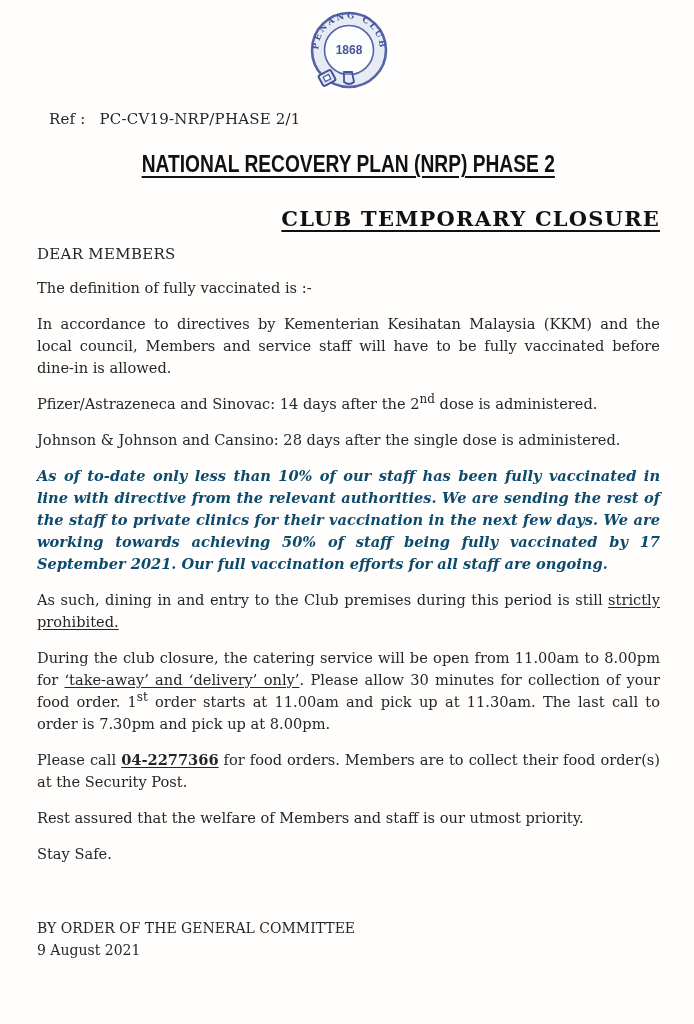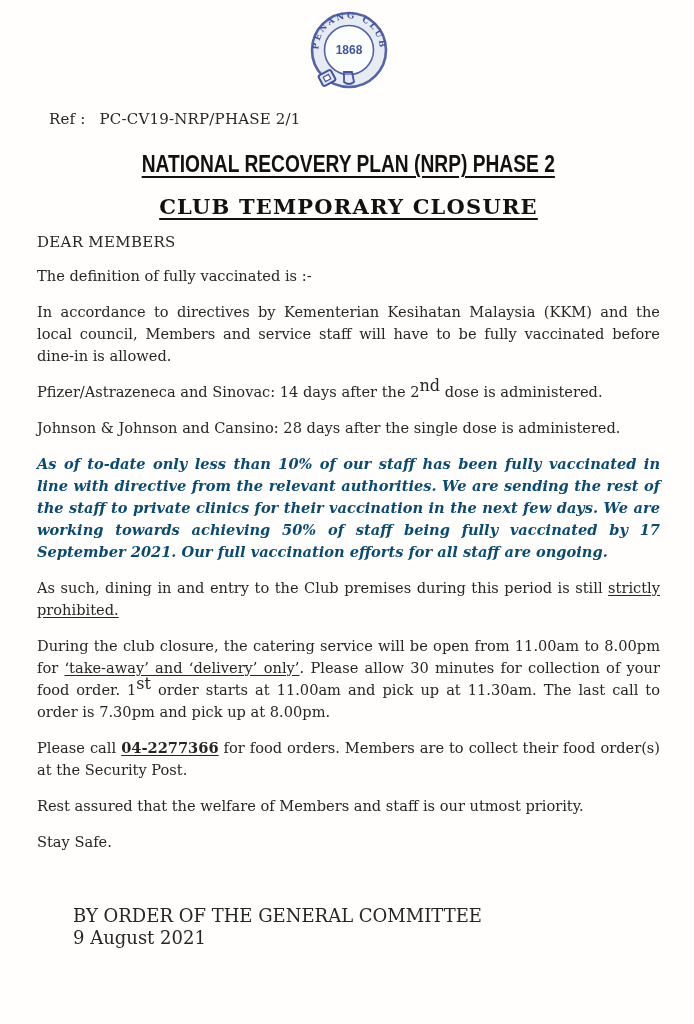--- a/index.html
+++ b/index.html
@@ -40,22 +40,22 @@
     font-weight: 800;
     font-size: 24px;
     letter-spacing: 0px;
     color: #111111;
     text-decoration: underline;
     text-decoration-thickness: 2px;
     text-underline-offset: 4px;
     white-space: nowrap;
   }
   .heading-2 {
-    text-align: center;
-    margin-top: 16px;
+    text-align: right;
+    margin-top: 28px;
     font-family: "DejaVu Serif", serif;
     font-weight: bold;
     font-size: 21px;
     letter-spacing: 1.2px;
     color: #111111;
     text-decoration: underline;
     text-decoration-thickness: 2px;
     text-underline-offset: 4px;
   }
   .salutation {
@@ -69,26 +69,25 @@
     text-align: justify;
     margin-top: 14px;
   }
   .doc-body p.emphasis {
     font-weight: bold;
     font-style: italic;
     color: #0c4a6e;
   }
   .u { text-decoration: underline; text-underline-offset: 2px; }
   .phone { font-weight: bold; text-decoration: underline; text-underline-offset: 2px; }
-  sup { font-size: 16px; line-height: 0; }
+  sup { font-size: 12px; line-height: 0; }
   .footer {
     margin-top: 52px;
-    font-size: 18px;
+    font-size: 14px;
     line-height: 22px;
-    margin-left: 36px;
   }
 </style>
 </head>
 <body>
 
 <div class="page">
 
   <div class="logo-wrap">
     <svg width="104" height="96" viewBox="0 0 104 96">
 

